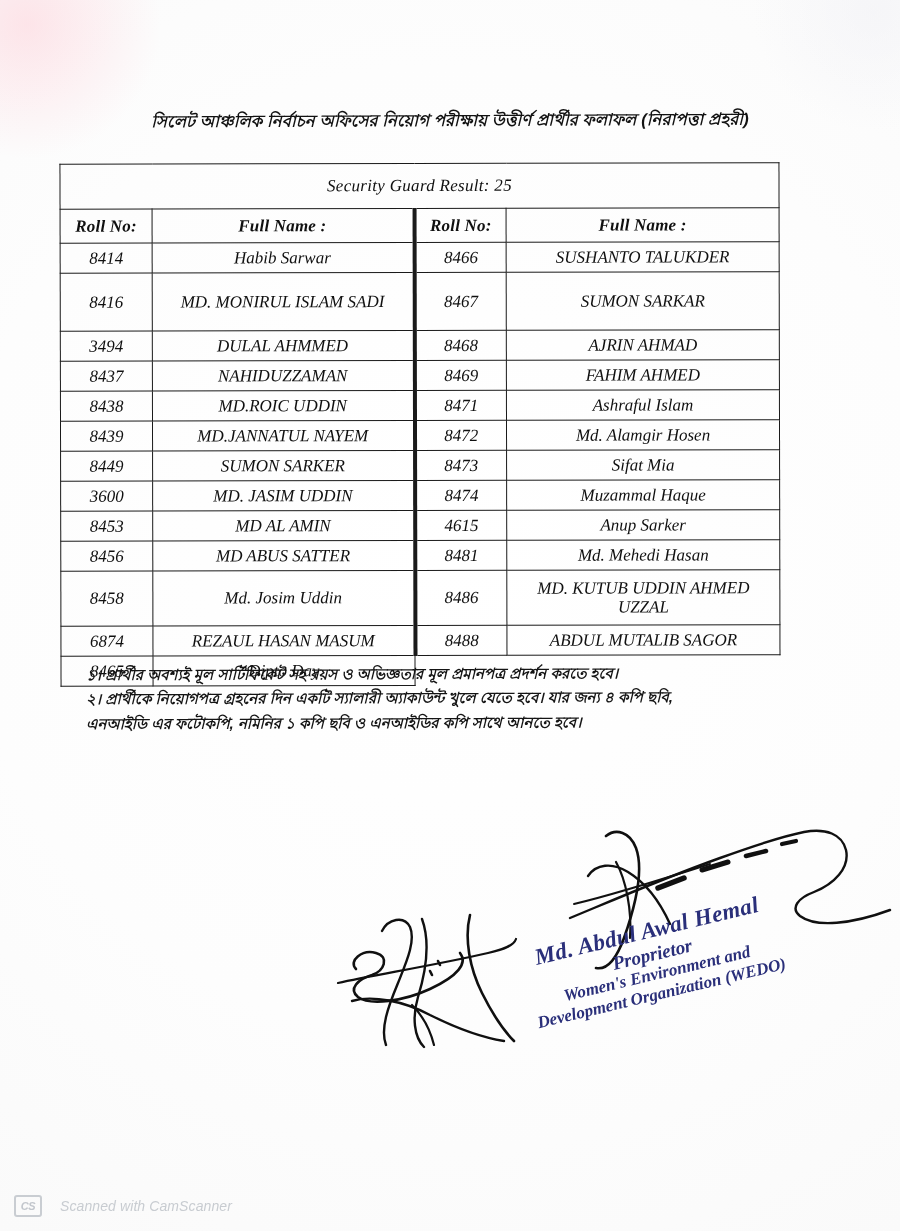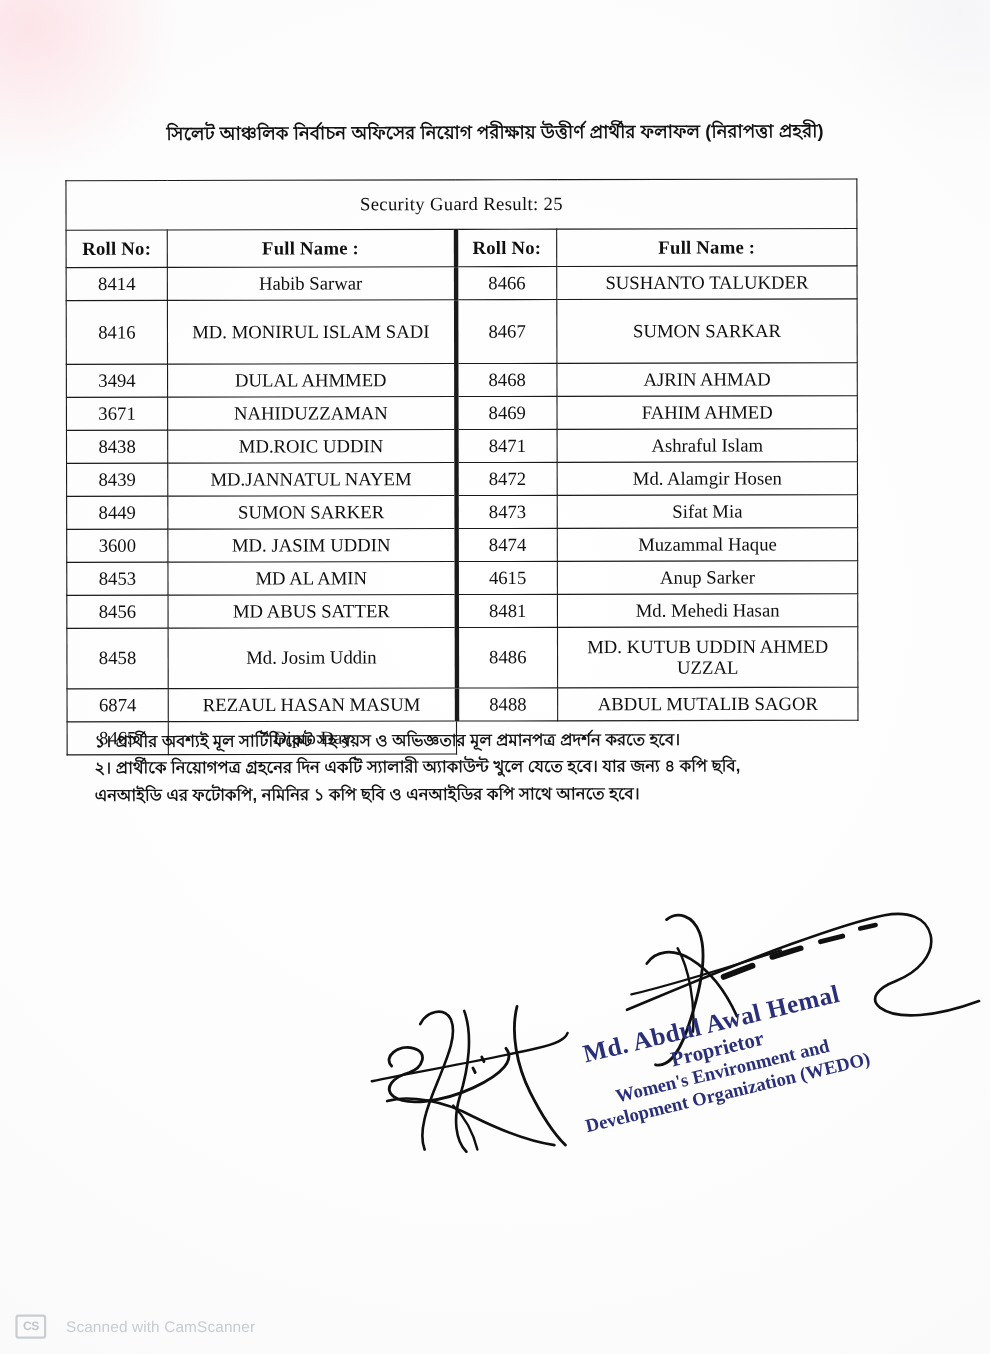--- a/index.html
+++ b/index.html
@@ -17,20 +17,21 @@
   }
 
   
   .page {
     position: absolute;
     inset: 0;
     background:
       radial-gradient(circle at 3% 2%, rgba(255,200,210,0.45) 0%, rgba(255,255,255,0) 9%),
       radial-gradient(circle at 97% 1%, rgba(240,240,245,0.5) 0%, rgba(255,255,255,0) 8%),
       radial-gradient(circle at 50% 45%, #ffffff 0%, #fdfdfd 60%, #fafafa 100%);
+    font-style: italic;
   }
 
   .doc-title {
     position: absolute;
     left: 0; right: 0;
     top: 108px;
     text-align: center;
     font-family: "Liberation Sans", sans-serif;
     font-weight: 700;
     font-size: 16.5px;
@@ -203,21 +204,21 @@
         <td style="border-left-width:4.5px">8467</td>
         <td>SUMON SARKAR</td>
       </tr>
       <tr class="r-std">
         <td>3494</td>
         <td>DULAL AHMMED</td>
         <td style="border-left-width:4.5px">8468</td>
         <td>AJRIN AHMAD</td>
       </tr>
       <tr class="r-std">
-        <td>3671</td>
+        <td>8437</td>
         <td>NAHIDUZZAMAN</td>
         <td style="border-left-width:4.5px">8469</td>
         <td>FAHIM AHMED</td>
       </tr>
       <tr class="r-std">
         <td>8438</td>
         <td>MD.ROIC UDDIN</td>
         <td style="border-left-width:4.5px">8471</td>
         <td>Ashraful Islam</td>
       </tr>

